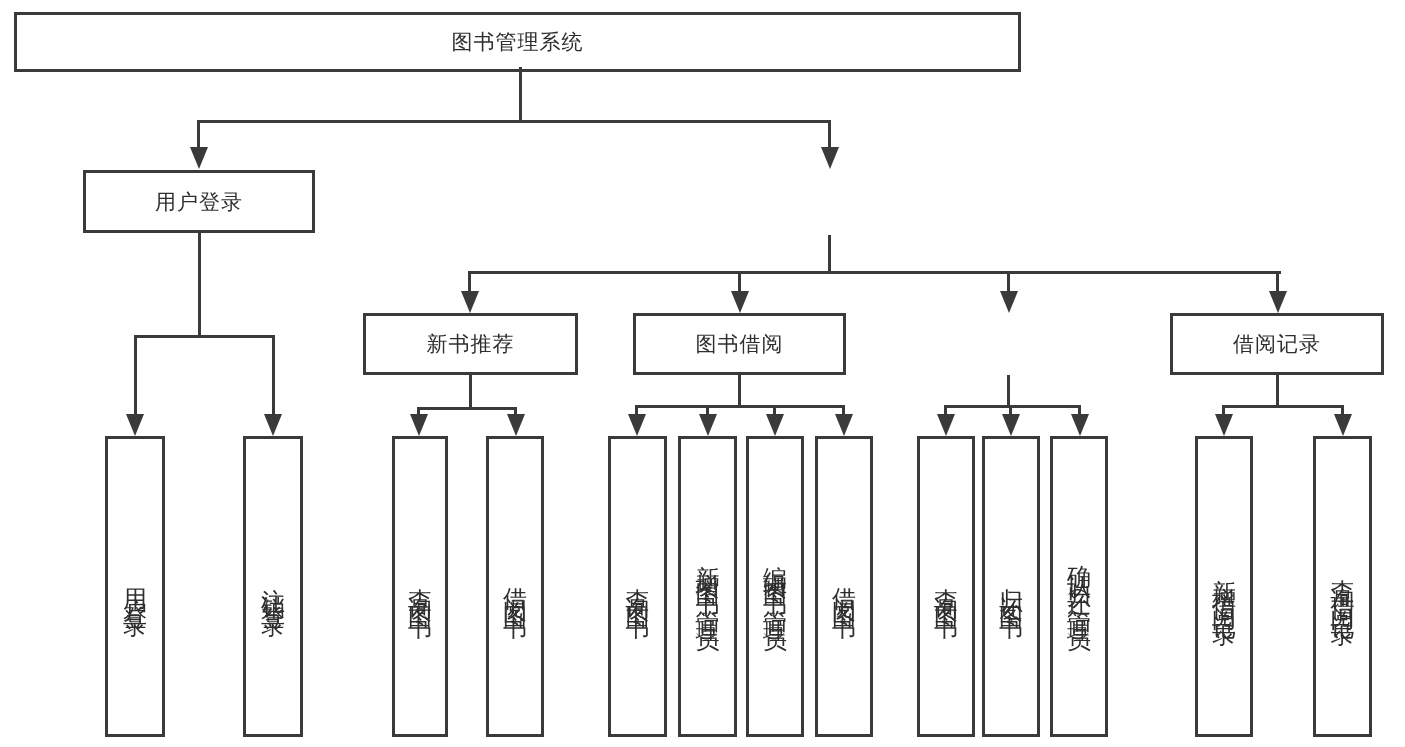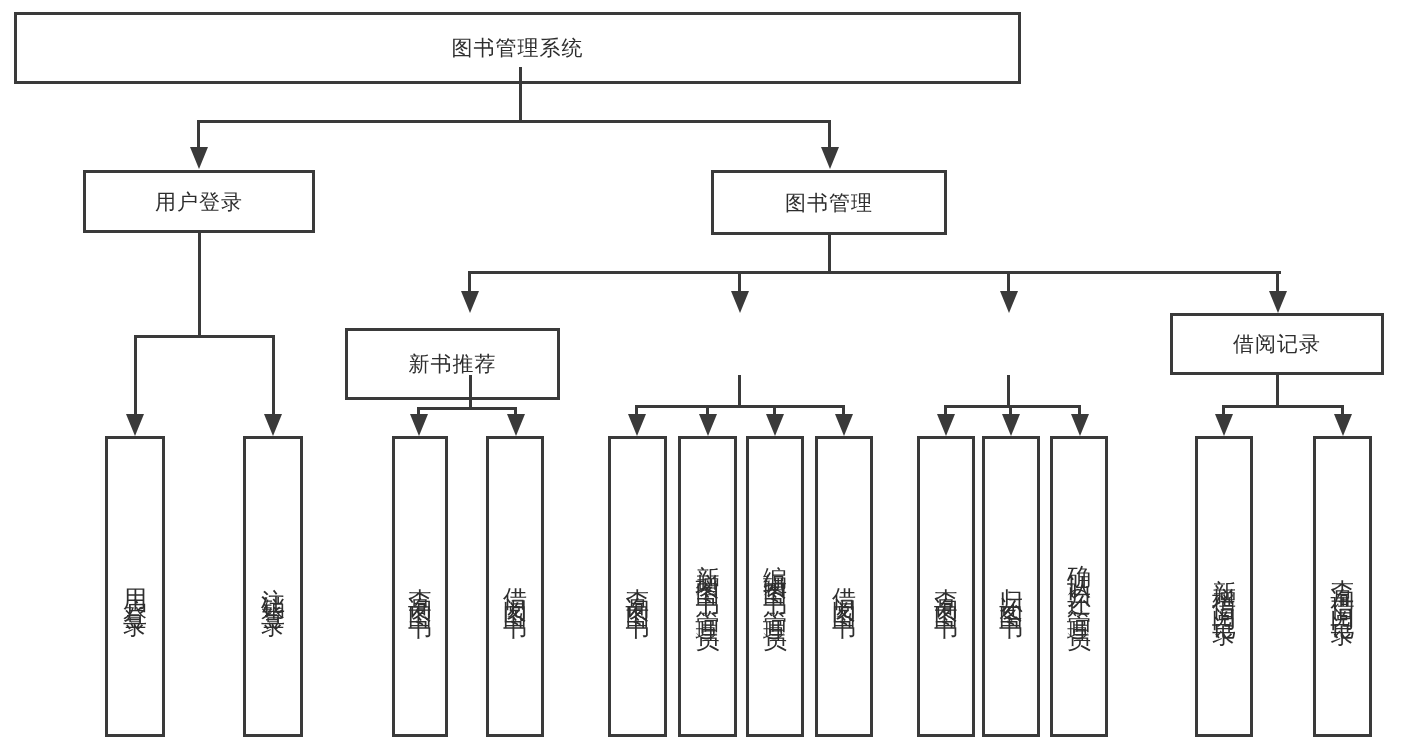--- a/index.html
+++ b/index.html
@@ -60,58 +60,58 @@
     color:var(--watermark);
     letter-spacing:1px;
     pointer-events:none;
   }
 </style>
 </head>
 <body>
 
 <div id="stage">
 
-  <div class="hbox" style="left:14px;top:12px;width:1007px;height:72px;">
+  <div class="hbox" style="left:14px;top:12px;width:1007px;height:60px;">
     <span>图书管理系统</span>
   </div>
 
   <div class="vline" style="left:519px;top:67px;height:56px;"></div>
   <div class="hline" style="left:197px;top:120px;width:634px;"></div>
   <div class="vline" style="left:197px;top:120px;height:30px;"></div>
   <div class="arrow" style="left:190px;top:147px;"></div>
   <div class="vline" style="left:828px;top:120px;height:30px;"></div>
   <div class="arrow" style="left:821px;top:147px;"></div>
 
   <div class="hbox" style="left:83px;top:170px;width:232px;height:63px;">
     <span>用户登录</span>
-  </div>
-  <div class="hbox" style="left:711px;top:170px;width:236px;height:65px;">
-    <span>图书管理</span>
   </div>
 
   <div class="vline" style="left:198px;top:233px;height:105px;"></div>
   <div class="hline" style="left:134px;top:335px;width:141px;"></div>
   <div class="vline" style="left:134px;top:335px;height:80px;"></div>
   <div class="arrow" style="left:126px;top:414px;"></div>
   <div class="vline" style="left:272px;top:335px;height:80px;"></div>
   <div class="arrow" style="left:264px;top:414px;"></div>
 
   <div class="vline" style="left:828px;top:235px;height:39px;"></div>
   <div class="hline" style="left:468px;top:271px;width:813px;"></div>
   <div class="vline" style="left:468px;top:271px;height:22px;"></div>
   <div class="arrow" style="left:461px;top:291px;"></div>
   <div class="vline" style="left:738px;top:271px;height:22px;"></div>
   <div class="arrow" style="left:731px;top:291px;"></div>
   <div class="vline" style="left:1007px;top:271px;height:22px;"></div>
   <div class="arrow" style="left:1000px;top:291px;"></div>
   <div class="vline" style="left:1276px;top:271px;height:22px;"></div>
   <div class="arrow" style="left:1269px;top:291px;"></div>
 
-  <div class="hbox" style="left:345px;top:313px;width:215px;height:72px;margin-top:15px;">
+  <div class="hbox" style="left:363px;top:313px;width:215px;height:62px;">
     <span>新书推荐</span>
+  </div>
+  <div class="hbox" style="left:633px;top:313px;width:213px;height:62px;">
+    <span>图书借阅</span>
   </div>
   <div class="hbox" style="left:1170px;top:313px;width:214px;height:62px;">
     <span>借阅记录</span>
   </div>
 
   <div class="vline" style="left:469px;top:375px;height:35px;"></div>
   <div class="hline" style="left:417px;top:407px;width:100px;"></div>
   <div class="vline" style="left:417px;top:407px;height:10px;"></div>
   <div class="arrow" style="left:410px;top:414px;"></div>
   <div class="vline" style="left:514px;top:407px;height:10px;"></div>

